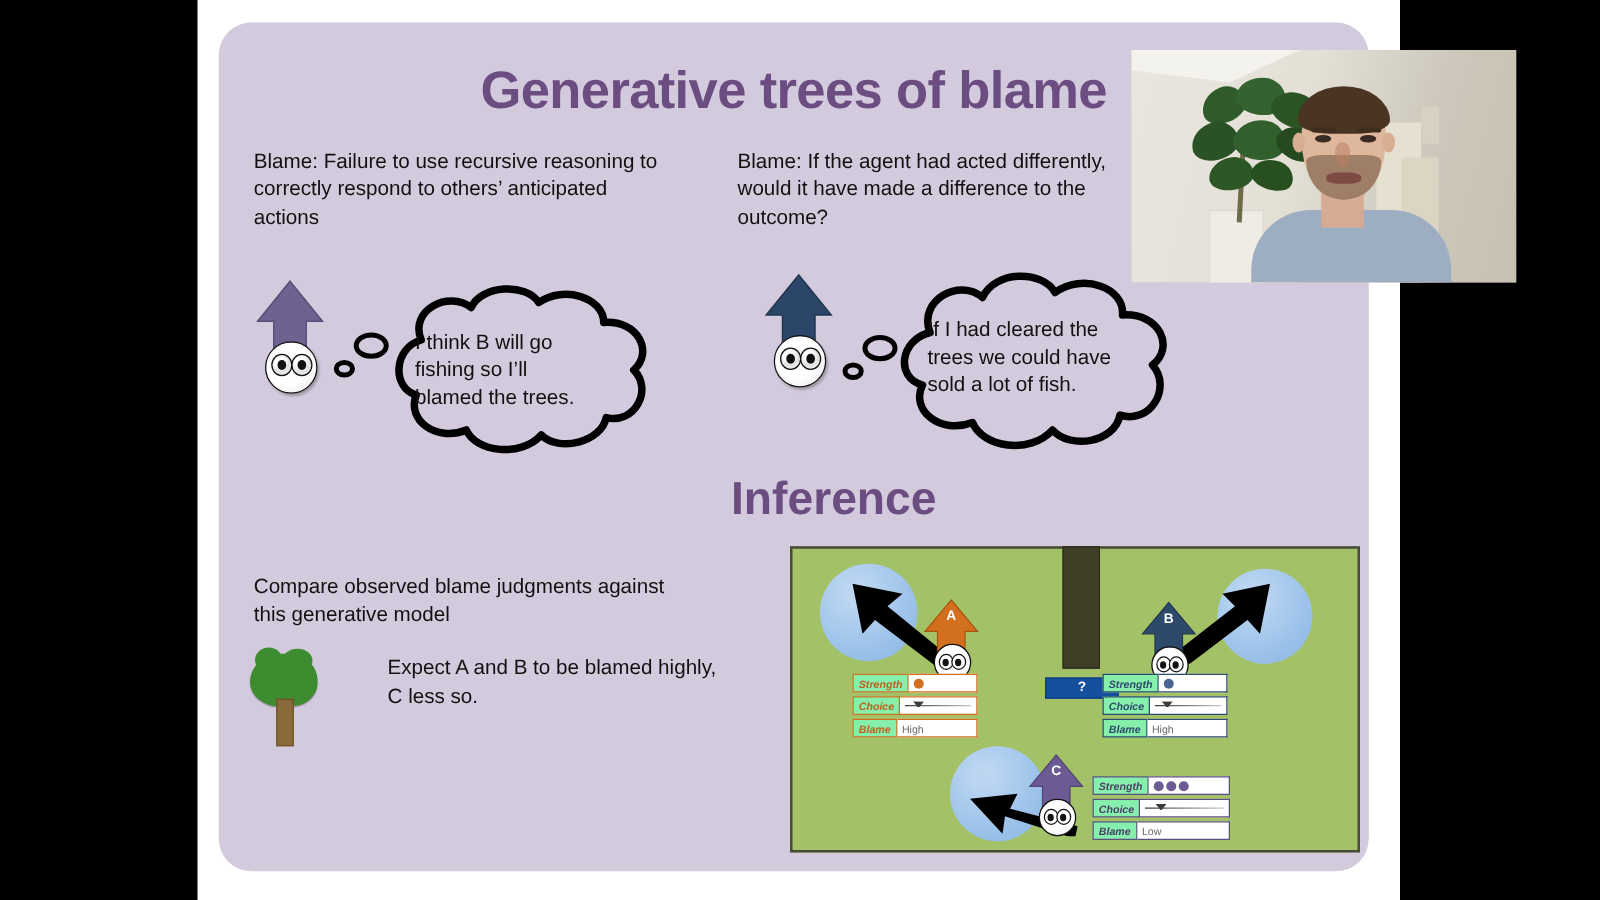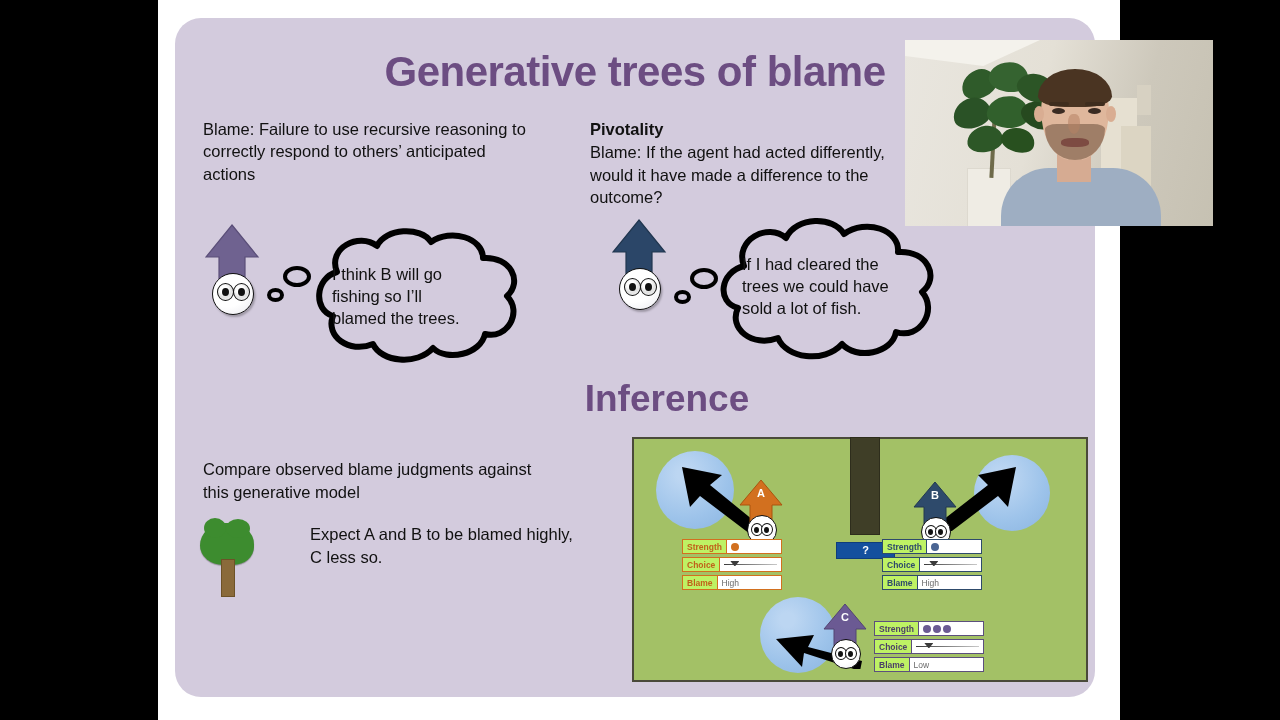--- a/index.html
+++ b/index.html
@@ -83,22 +83,22 @@
   .agent .ahead{position:absolute;width:28px;height:28px;border-radius:50%;
     background:radial-gradient(circle at 35% 30%,#fff 55%,#ececf2 100%);
     border:1.4px solid #111;}
   .agent .ahead .e{position:absolute;top:7px;width:10px;height:11px;border-radius:50%;background:#fff;border:1.3px solid #111;}
   .agent .ahead .e .pp{position:absolute;left:2px;top:2.5px;width:5px;height:6px;border-radius:50%;background:#111;}
   .agent .ahead .e.l{left:3px;} .agent .ahead .e.r{left:13px;}
   .alabel{position:absolute;color:#fff;font-weight:bold;font-size:11px;text-align:center;width:100%;}
 
   .panel{position:absolute;}
   .prow{display:flex;align-items:stretch;margin-bottom:3px;height:15px;}
-  .plab{background:#bef264;border:1.4px solid;font-size:8.5px;font-weight:bold;
-        padding:0 4px;display:flex;align-items:center;}
+  .plab{background:#86efac;border:1.4px solid;font-size:8.5px;font-weight:bold;
+        padding:0 4px;display:flex;align-items:center;font-style:italic;}
   .pval{background:#fff;border:1.4px solid;border-left:none;flex:1;
         display:flex;align-items:center;padding:0 4px;font-size:8.5px;}
   .pdot{width:8px;height:8px;border-radius:50%;margin-right:2px;}
   .slider{position:relative;width:100%;height:7px;}
   .slider .line{position:absolute;left:0;top:3px;width:100%;height:1px;
     background:linear-gradient(to right,#3b3b3b,#c9c9c9);}
   .slider .knob{position:absolute;top:0px;width:9px;height:5px;background:#3b3b3b;
     clip-path:polygon(0 0,100% 0,55% 100%,45% 100%);}
 
   .bigarrow{position:absolute;}
@@ -144,21 +144,20 @@
 
   <div class="slide">
 
     <div class="title">Generative trees of blame</div>
 
     <div class="col col-left">
       <span>Blame: Failure to use recursive reasoning to correctly respond to others’ anticipated actions</span>
     </div>
 
     <div class="col col-right">
-      <span class="hd">Pivotality</span>
       <span>Blame: If the agent had acted differently, would it have made a difference to the outcome?</span>
     </div>
 
     <div class="fig" style="left:30px;top:205px;width:56px;height:110px;">
       <svg class="arrow" width="56" height="96" viewBox="0 0 56 96">
         <polygon points="27,2 53,34 40,34 40,74 14,74 14,34 1,34" fill="#6f6290" stroke="#5a4e78" stroke-width="1.2"></polygon>
       </svg>
       <div class="head">
         <div class="eye l">
             <div class="p"></div>

